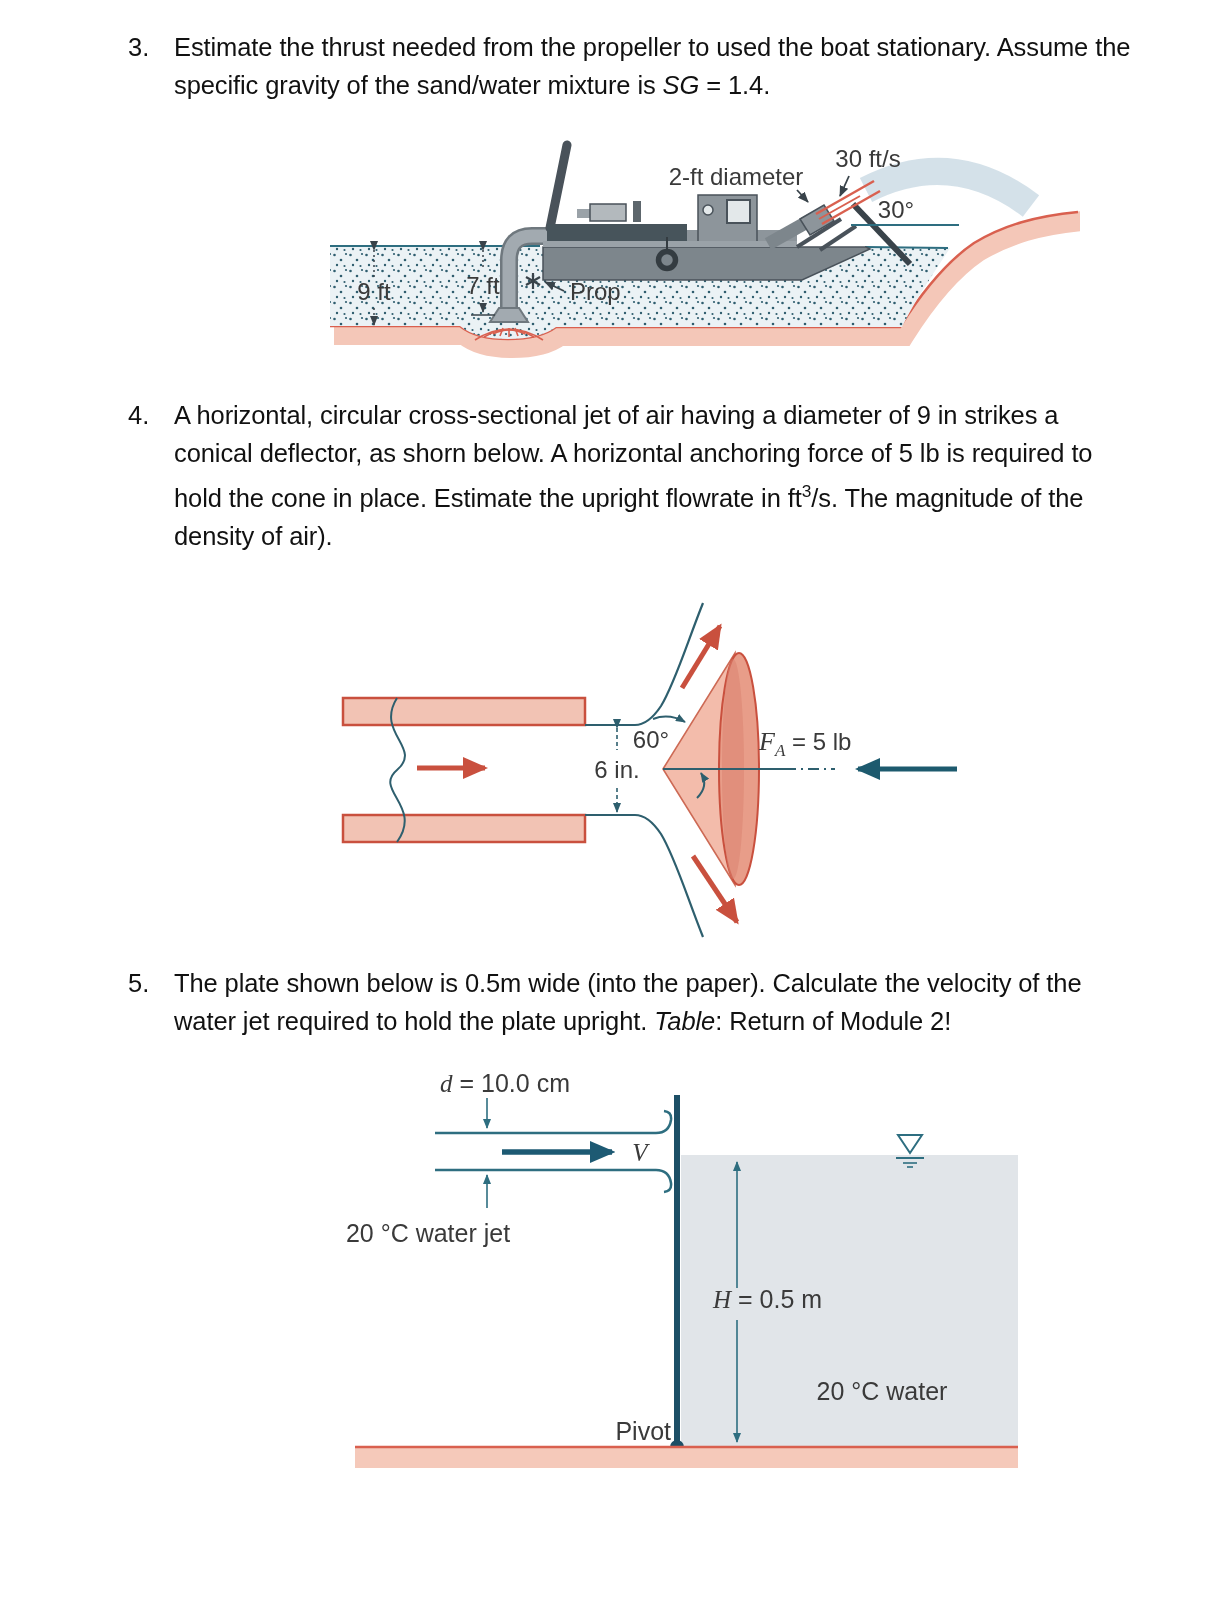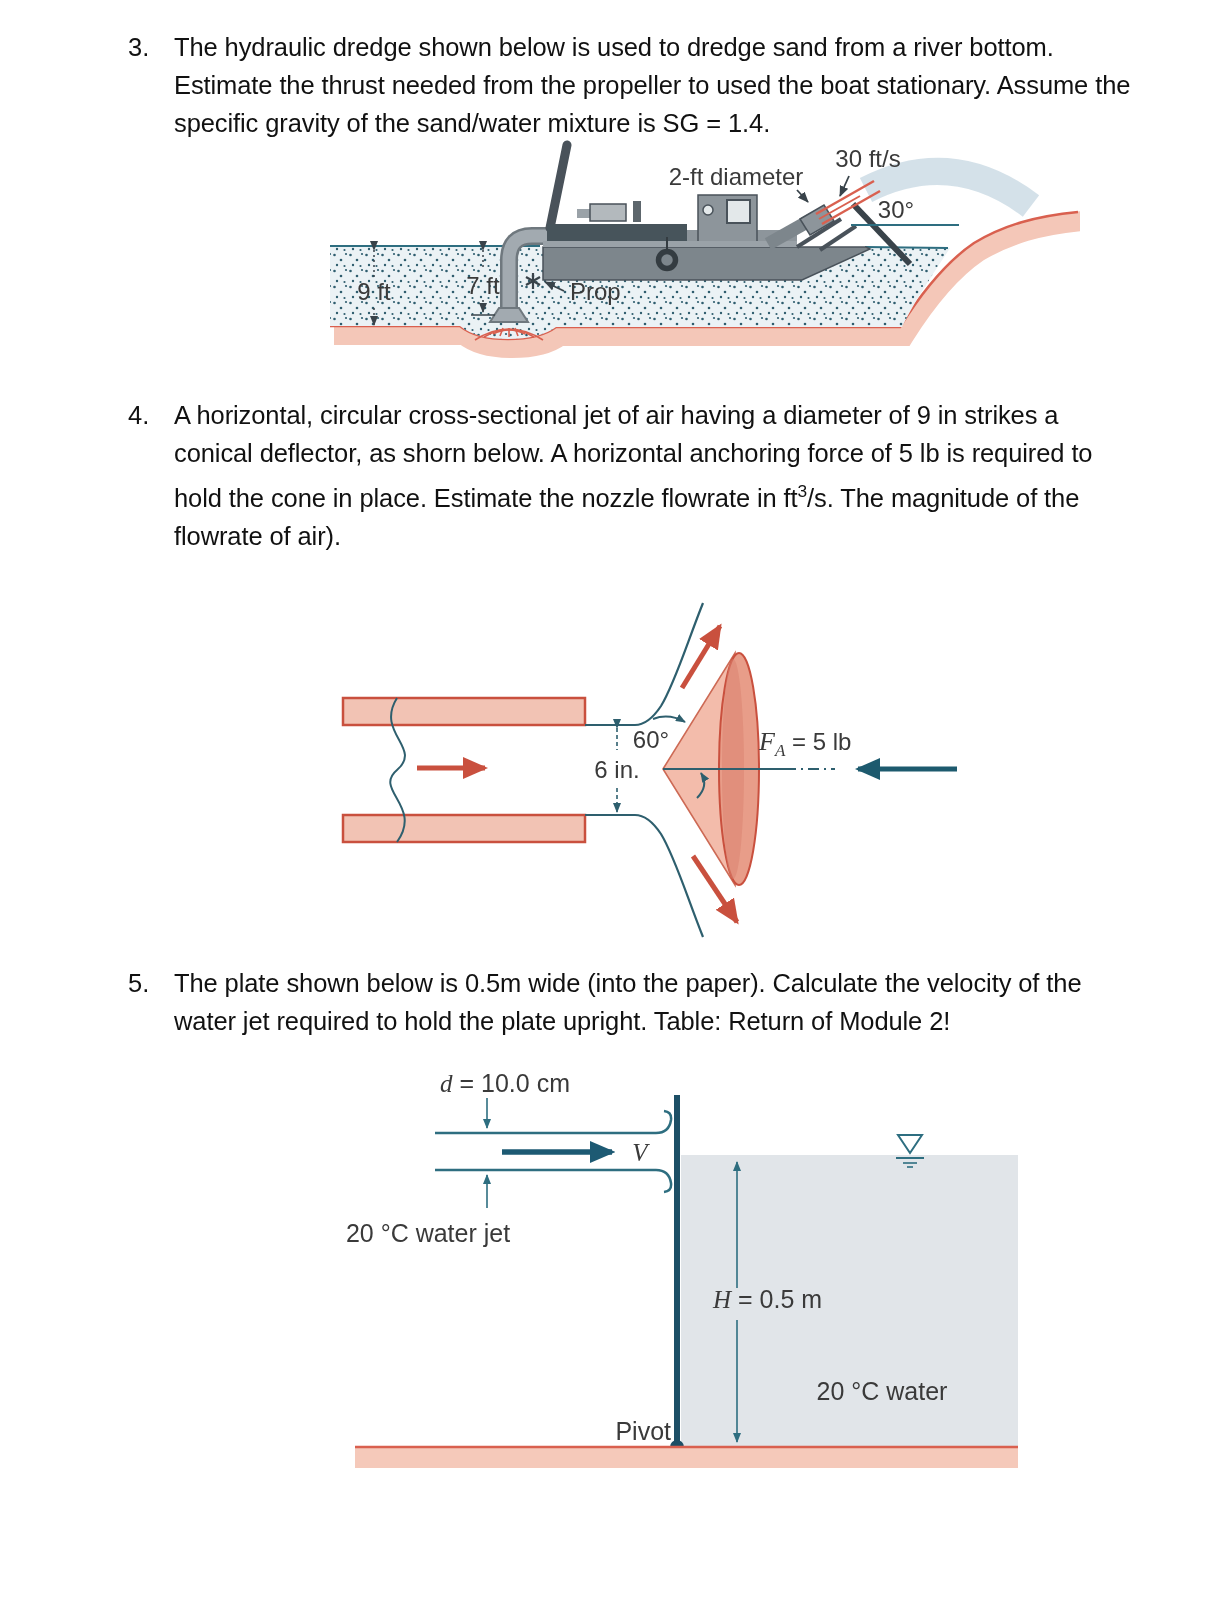--- a/index.html
+++ b/index.html
@@ -2,38 +2,37 @@
 <html><head>
 <meta charset="utf-8">
 <style>
   html,body{margin:0;padding:0;background:#fff;}
   .page{position:relative;width:1231px;height:1608px;background:#fff;overflow:hidden;
         font-family:"Liberation Sans",sans-serif;color:#111;}
   .problem{position:absolute;left:128px;display:flex;width:1080px;}
   .pnum{width:46px;flex:0 0 46px;font-size:25.5px;line-height:38px;}
   .ptext{flex:1;}
   .pline{font-size:25.5px;line-height:38px;white-space:nowrap;letter-spacing:-0.1px;}
-  .iv{}
+  .iv{font-style:italic;}
   sup{font-size:0.68em;}
   .fig{position:absolute;}
   
   .flab{font-family:"Liberation Sans",sans-serif;font-size:24px;fill:#3a3a3a;}
   .flab5{font-family:"Liberation Sans",sans-serif;font-size:25px;fill:#3a3a3a;}
   .mvar{font-family:"Liberation Serif",serif;font-style:italic;}
   .msub{font-family:"Liberation Serif",serif;font-style:italic;font-size:17px;}
 </style>
 </head>
 <body>
 
 <div class="page">
 
   <section class="problem" style="top:28px">
     <div class="pnum">3.</div>
     <div class="ptext">
-      <div class="pline">The hydraulic dredge shown below is used to dredge sand from a river bottom.</div>
       <div class="pline">Estimate the thrust needed from the propeller to used the boat stationary. Assume the</div>
       <div class="pline"><span>specific gravity of the sand/water mixture is </span><span class="iv">SG</span><span> = 1.4.</span></div>
     </div>
   </section>
 
   <svg class="fig" style="left:300px;top:140px" width="780" height="228" viewBox="0 0 780 228">
     <defs>
       <pattern id="f3stip" width="16" height="16" patternUnits="userSpaceOnUse">
         <circle cx="2.5" cy="3" r="1.3" fill="#2f5d6e"></circle>
         <circle cx="9" cy="8" r="1.3" fill="#2f5d6e"></circle>
@@ -130,22 +129,22 @@
     <line x1="549" y1="36" x2="540" y2="56" stroke="#39434a" stroke-width="1.8" marker-end="url(#f3dark)"></line>
 
     <text class="flab" x="596" y="78" text-anchor="middle">30°</text>
   </svg>
 
   <section class="problem" style="top:396px">
     <div class="pnum">4.</div>
     <div class="ptext">
       <div class="pline">A horizontal, circular cross-sectional jet of air having a diameter of 9 in strikes a</div>
       <div class="pline">conical deflector, as shorn below. A horizontal anchoring force of 5 lb is required to</div>
-      <div class="pline"><span>hold the cone in place. Estimate the nozzle flowrate in ft</span><sup>3</sup><span>/s. The magnitude of the</span></div>
-      <div class="pline">flowrate of air).</div>
+      <div class="pline"><span>hold the cone in place. Estimate the upright flowrate in ft</span><sup>3</sup><span>/s. The magnitude of the</span></div>
+      <div class="pline">density of air).</div>
     </div>
   </section>
 
   <svg class="fig" style="left:335px;top:588px" width="640" height="362" viewBox="0 0 640 362">
     <defs>
       <marker id="f4red" markerWidth="5" markerHeight="4.4" refX="4.4" refY="2.2" orient="auto" markerUnits="strokeWidth">
         <path d="M0,0 L5,2.2 L0,4.4 Z" fill="#c9503e"></path>
       </marker>
       <marker id="f4teal" markerWidth="5" markerHeight="4.4" refX="4.4" refY="2.2" orient="auto" markerUnits="strokeWidth">
         <path d="M0,0 L5,2.2 L0,4.4 Z" fill="#1d5a6e"></path>

